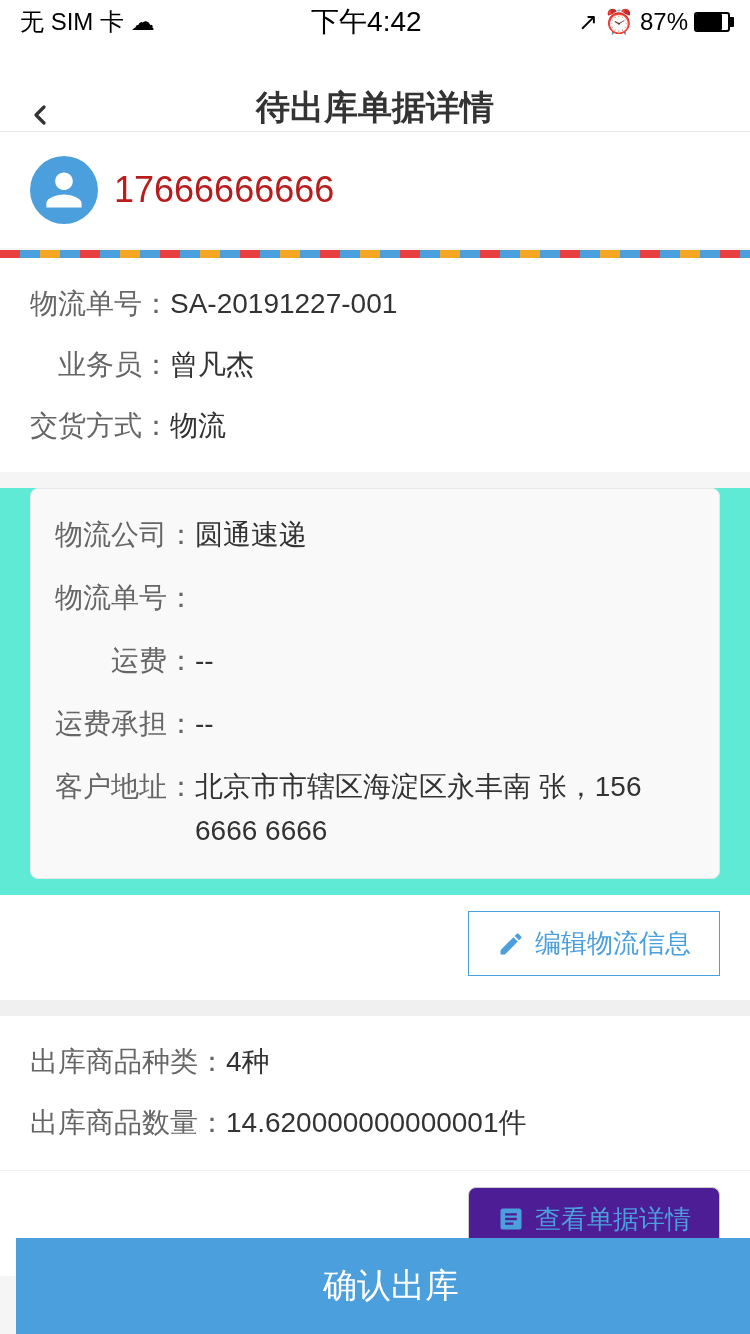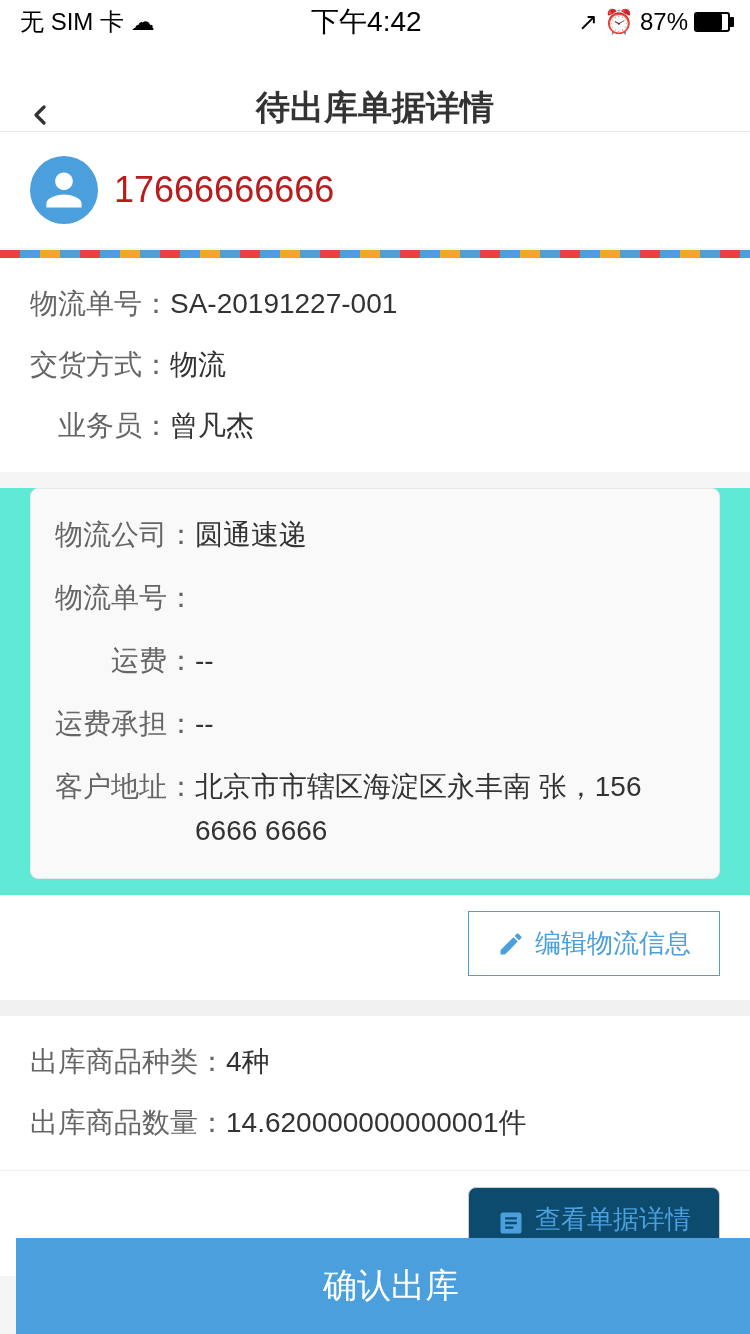--- a/index.html
+++ b/index.html
@@ -202,24 +202,24 @@
       padding: 16px 30px 24px;
       background: #fff;
     }
     .view-btn {
       border: 1px solid #ccc;
       border-radius: 8px;
       padding: 14px 28px;
       color: #4a9fdc;
       font-size: 26px;
       display: flex;
-      align-items: flex-end;
+      align-items: center;
       gap: 10px;
       cursor: pointer;
-      background: #0c4a6e;
+      background: #4c1d95;
     }
     .view-btn svg { width: 28px; height: 28px; fill: #4a9fdc; }
 
     
     .empty-area {
       background: #f5f5f5;
       flex: 1;
       min-height: 200px;
     }
 
@@ -286,26 +286,26 @@
   </div>
 
   <div class="dashed-line"></div>
 
   <div class="info-section">
     <div class="info-row">
       <span class="info-label">物流单号：</span>
       <span class="info-value">SA-20191227-001</span>
     </div>
     <div class="info-row">
+      <span class="info-label">业务员：</span>
+      <span class="info-value">曾凡杰</span>
+    </div>
+    <div class="info-row">
       <span class="info-label">交货方式：</span>
       <span class="info-value">物流</span>
-    </div>
-    <div class="info-row">
-      <span class="info-label">业务员：</span>
-      <span class="info-value">曾凡杰</span>
     </div>
   </div>
 
   <div style="background:#5eead4; padding: 0 0 0 0;">
     <div class="logistics-card">
       <div class="logistics-row">
         <span class="logistics-label">物流公司：</span>
         <span class="logistics-value">圆通速递</span>
       </div>
       <div class="logistics-row">

